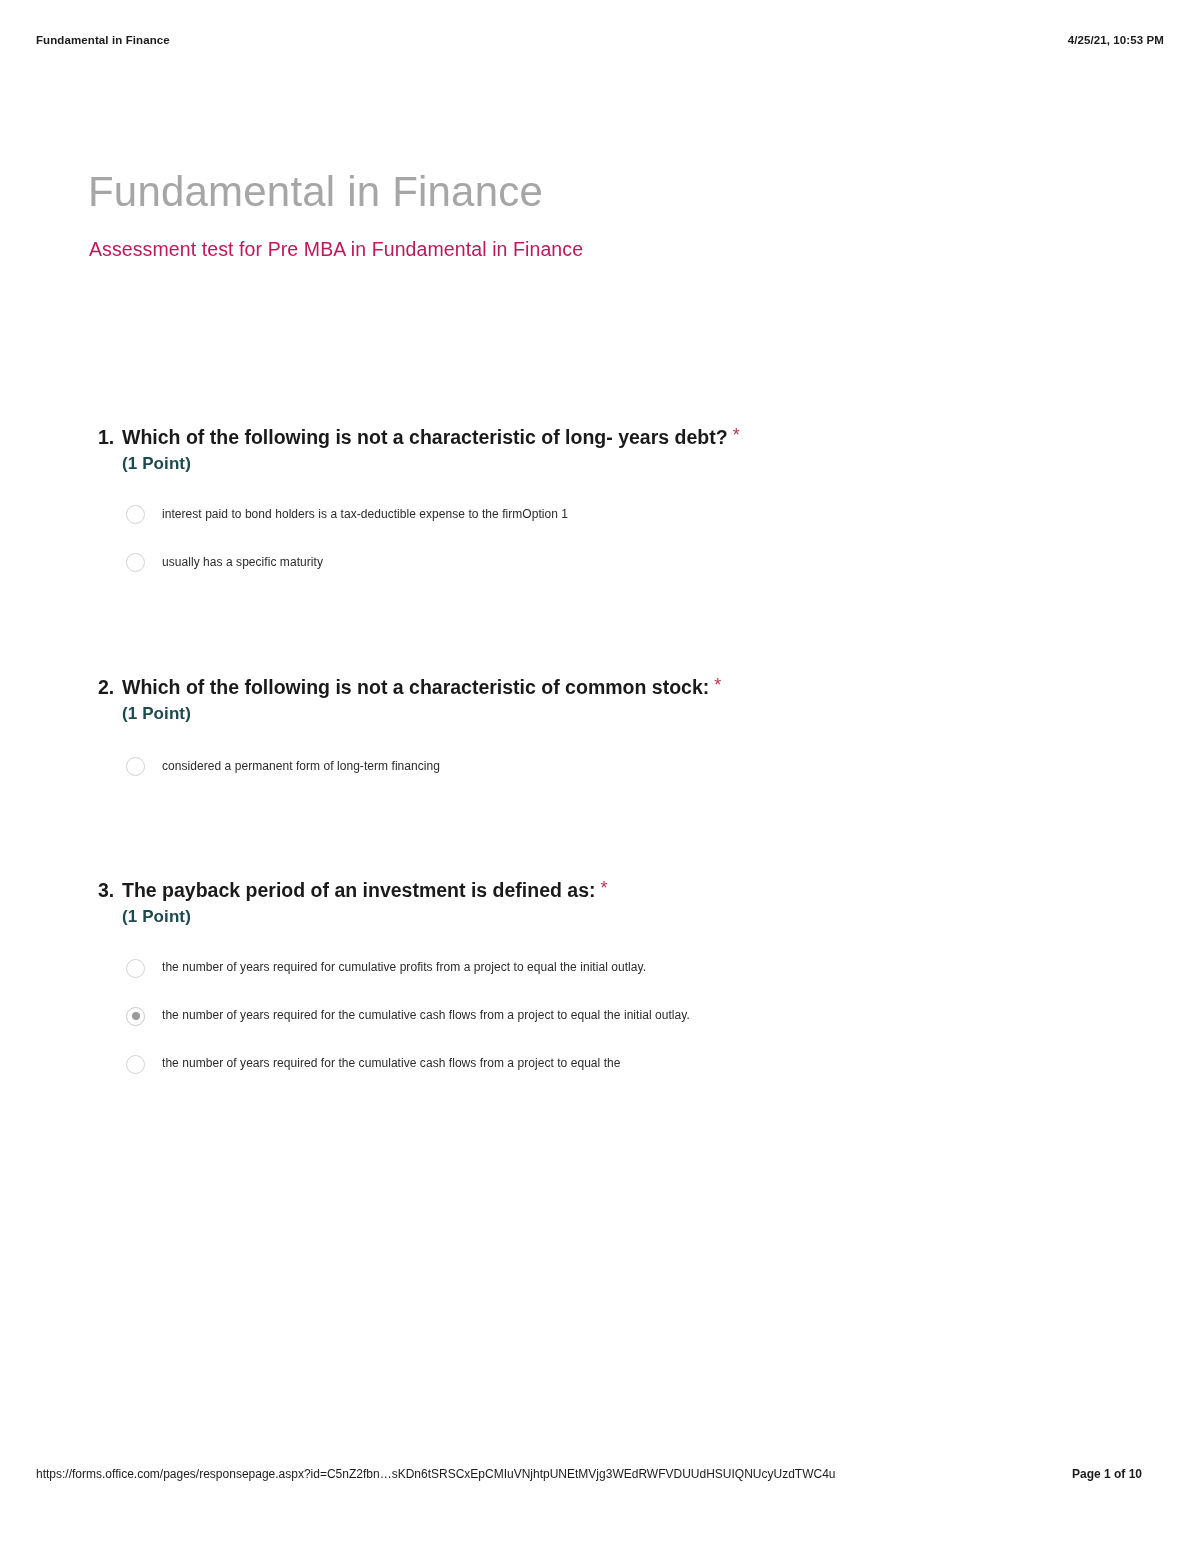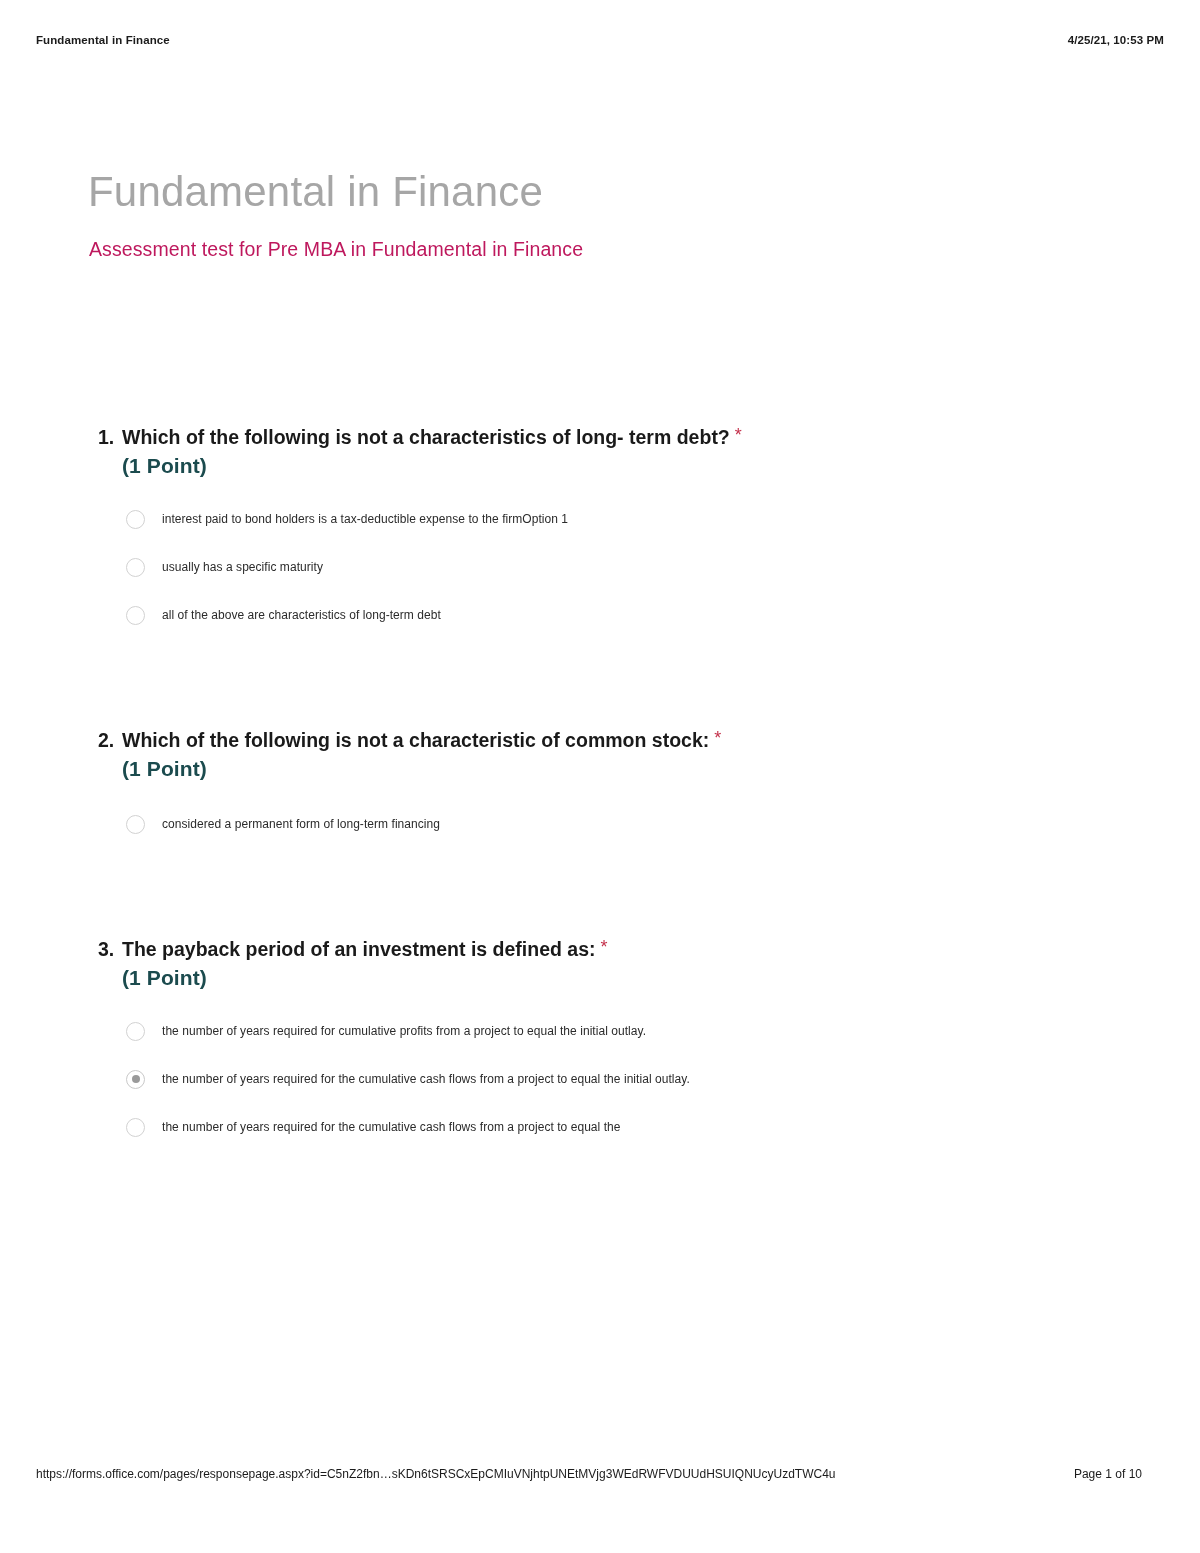--- a/index.html
+++ b/index.html
@@ -47,21 +47,21 @@
     align-items: baseline;
     font-size: 12px;
     letter-spacing: 0px;
     color: #1b1b1b;
   }
   .print-footer .pf-url {
     white-space: nowrap;
     overflow: hidden;
     max-width: 1010px;
   }
-  .print-footer .pf-page { white-space: nowrap; padding-right: 6px;}
+  .print-footer .pf-page { white-space: nowrap; padding-right: 6px; font-weight: bold;}
 
   
   .form-wrap {
     position: absolute;
     top: 0;
     left: 0;
     width: 1200px;
   }
 
   .form-title {
@@ -122,21 +122,21 @@
     color: #c4314b;
     font-weight: normal;
     font-size: 18px;
     margin-left: 5px;
     vertical-align: text-top;
     line-height: 1;
   }
   .q-points {
     display: block;
     margin-top: 3px;
-    font-size: 21px;
+    font-size: 17px;
     font-weight: bold;
     color: #1b4b4e;
     letter-spacing: 0.1px;
   }
 
   .options {
     margin-top: 22px;
     padding-left: 126px;
   }
   .option {
@@ -198,36 +198,32 @@
 
   <h1 class="form-title">Fundamental in Finance</h1>
   <div class="form-subtitle">Assessment test for Pre MBA in Fundamental in Finance</div>
 
   <div class="questions">
 
     <section class="question q1">
       <div class="q-head">
         <span class="q-num">1.</span>
         <span class="q-body">
-          <span class="q-text">Which of the following is not a characteristics of long- term debt?</span><span class="q-required">*</span>
+          <span class="q-text">Which of the following is not a characteristic of long- years debt?</span><span class="q-required">*</span>
           <span class="q-points">(1 Point)</span>
         </span>
       </div>
       <div class="options">
         <div class="option">
           <span class="radio"></span>
           <span class="option-label">interest paid to bond holders is a tax-deductible expense to the firmOption 1</span>
         </div>
         <div class="option">
           <span class="radio"></span>
           <span class="option-label">usually has a specific maturity</span>
-        </div>
-        <div class="option">
-          <span class="radio"></span>
-          <span class="option-label">all of the above are characteristics of long-term debt</span>
         </div>
       </div>
     </section>
 
     <section class="question q2">
       <div class="q-head">
         <span class="q-num">2.</span>
         <span class="q-body">
           <span class="q-text">Which of the following is not a characteristic of common stock:</span><span class="q-required">*</span>
           <span class="q-points">(1 Point)</span>

